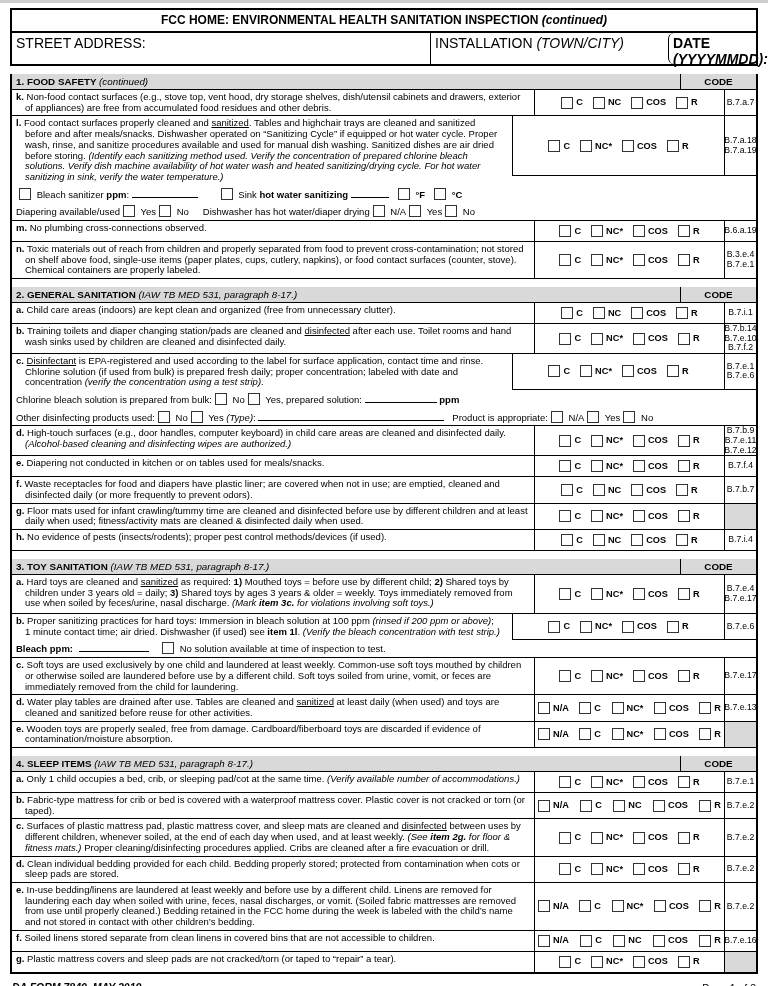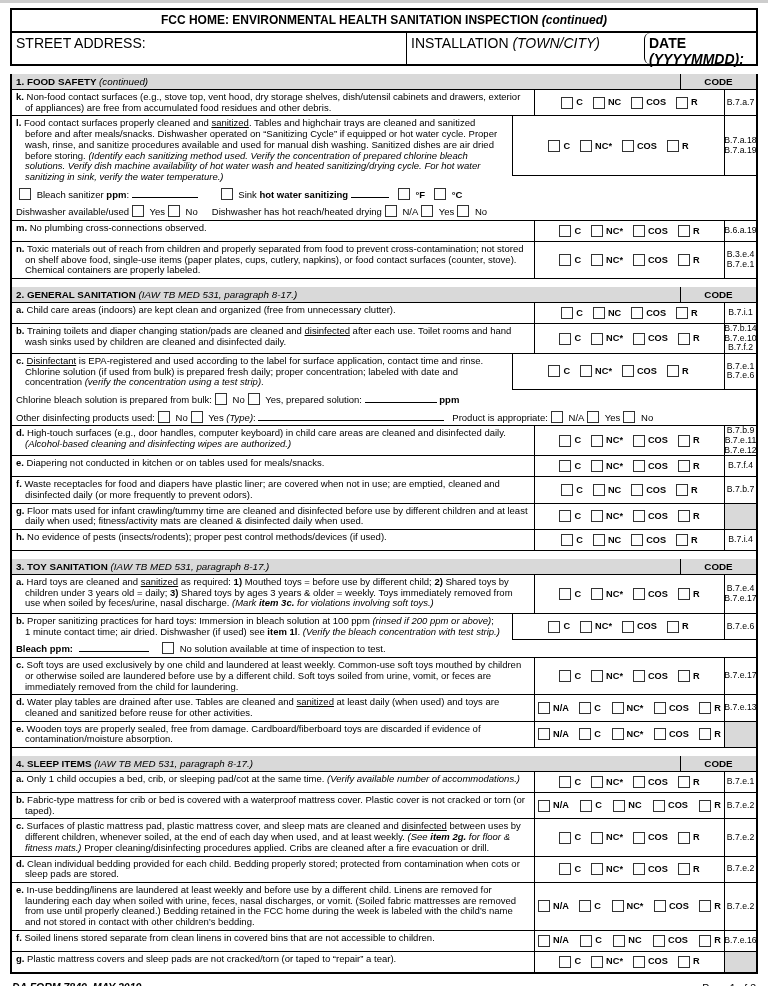--- a/index.html
+++ b/index.html
@@ -10,21 +10,21 @@
   .u{text-decoration:underline;}
   .topstrip{height:3px;background:#cdcdcd;margin-bottom:5px;}
   .sheet{margin:0 10px;width:748px;box-sizing:border-box;}
 
   .title-box{border:2px solid #000;text-align:center;font-weight:bold;font-size:12px;padding:3px 0 4px;}
 
   .hdr-row{display:flex;border:2px solid #000;border-top:none;height:33px;font-size:14px;box-sizing:border-box;}
   .hdr-cell{padding:2px 4px;box-sizing:border-box;}
   .hdr-cell.street{flex:1;}
   .hdr-cell.inst{width:238px;border-left:1.5px solid #000;}
-  .hdr-cell.date{width:112px;border-left:1.5px solid #000;border-radius:6px;}
+  .hdr-cell.date{width:88px;border-left:1.5px solid #000;border-radius:6px;}
 
   #form-table{border:2px solid #000;border-top:none;box-sizing:border-box;}
 
   .sec-header{display:flex;background:#d9d9d9;border-bottom:1.2px solid #000;font-size:9.8px;margin-top:8px;}
   .sec-title{flex:1;padding:2px 4px;}
   .sec-code{width:76px;border-left:1.2px solid #000;display:flex;align-items:center;justify-content:center;
             font-weight:bold;flex-shrink:0;box-sizing:border-box;}
 
   .item-row{display:flex;border-bottom:1.2px solid #000;font-size:9.5px;line-height:10.7px;position:relative;background:#fff;}
   #form-table > .item-row:last-child{border-bottom:none;}
@@ -131,21 +131,21 @@
               <div class="cbx"></div>
               <span>R</span>
             </div>
           </div>
           <div class="codecell">
             <div>B.7.a.18</div>
             <div>B.7.a.19</div>
           </div>
         </div>
         <div class="subrow"><div class="cbx"></div><span> Bleach sanitizer </span><span class="b">ppm</span><span>: </span><div class="blank" style="width: 66px;"></div><div class="gap" style="width: 20px;"></div><div class="cbx"></div><span> Sink </span><span class="b">hot water sanitizing</span><span> </span><div class="blank" style="width: 38px;"></div><div class="gap" style="width: 6px;"></div><div class="cbx"></div><span> </span><span class="b">°F</span><div class="gap" style="width: 6px;"></div><div class="cbx"></div><span> </span><span class="b">°C</span></div>
-        <div class="subrow"><span>Dishwasher available/used</span><div class="cbx"></div><span> Yes</span><div class="cbx"></div><span> No</span><div class="gap" style="width: 14px;"></div><span>Dishwasher has hot reach/heated drying</span><div class="cbx"></div><span> N/A</span><div class="cbx"></div><span> Yes</span><div class="cbx"></div><span> No</span></div>
+        <div class="subrow"><span>Diapering available/used</span><div class="cbx"></div><span> Yes</span><div class="cbx"></div><span> No</span><div class="gap" style="width: 14px;"></div><span>Dishwasher has hot water/diaper drying</span><div class="cbx"></div><span> N/A</span><div class="cbx"></div><span> Yes</span><div class="cbx"></div><span> No</span></div>
       </div>
       <div class="item-row">
         <div class="item-text"><span class="b">m. </span><span>No plumbing cross-connections observed.</span></div>
         <div class="opts">
           <div class="opt">
             <div class="cbx"></div>
             <span>C</span>
           </div>
           <div class="opt">
             <div class="cbx"></div>

